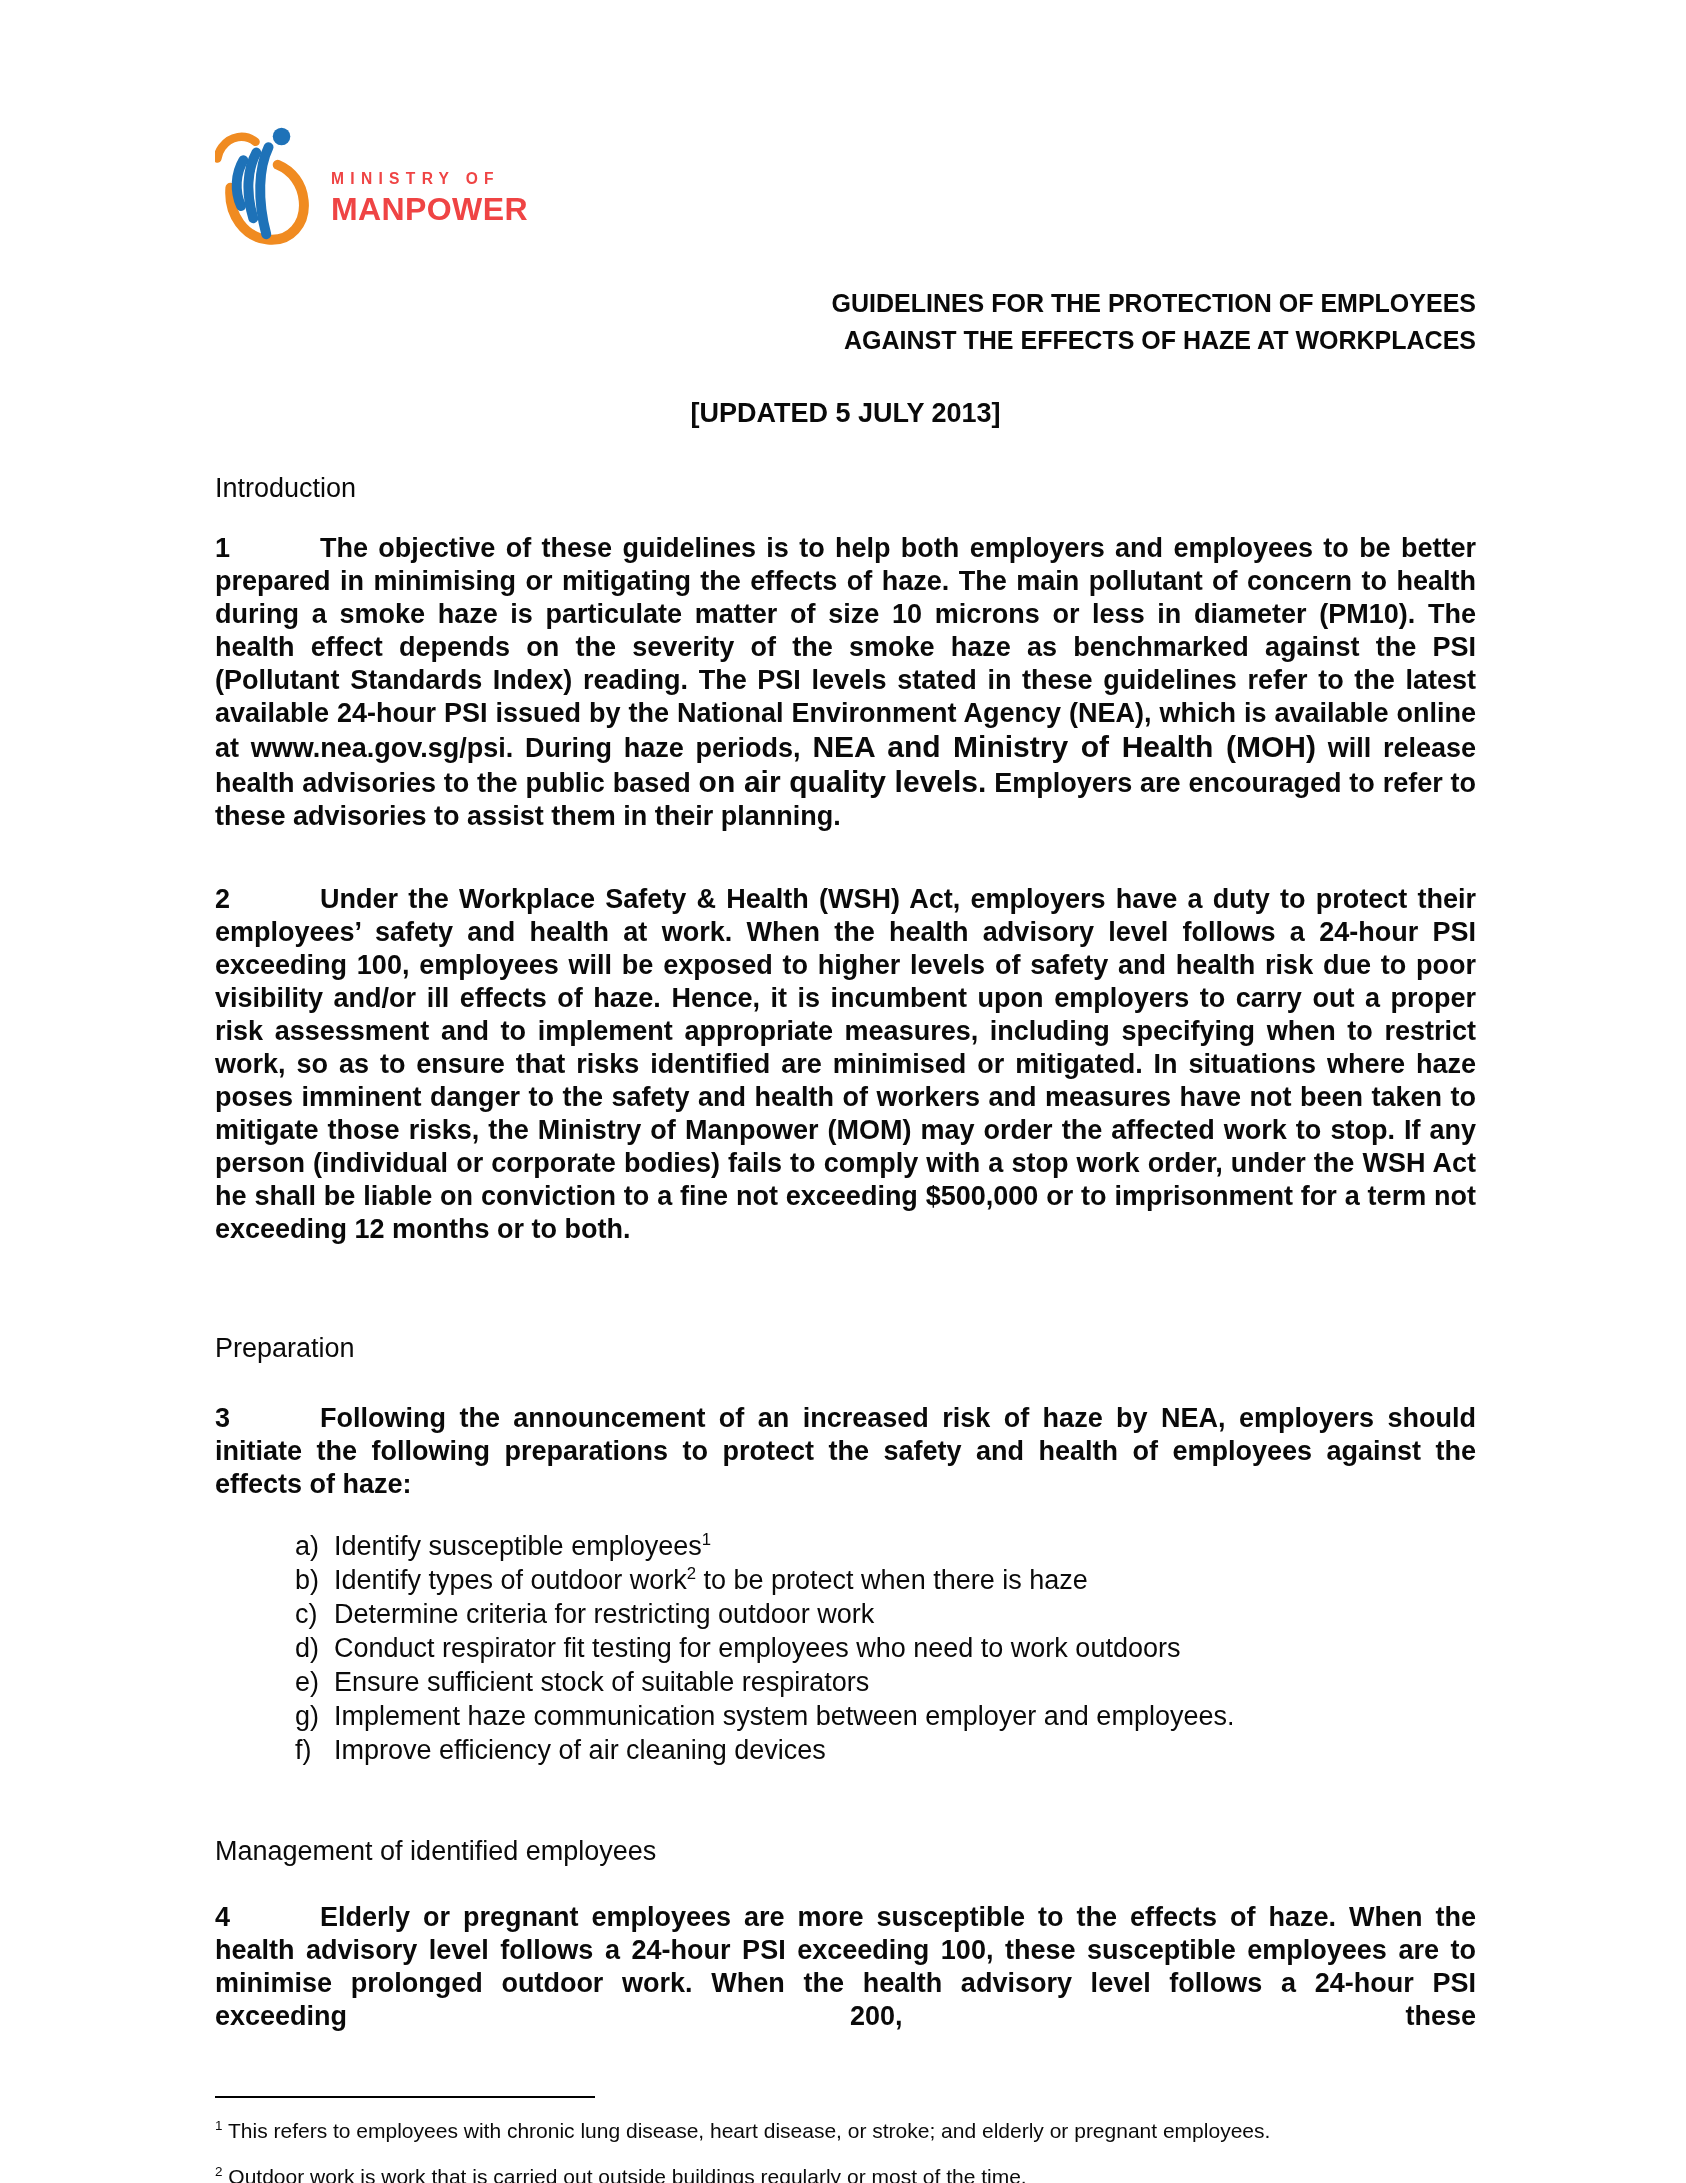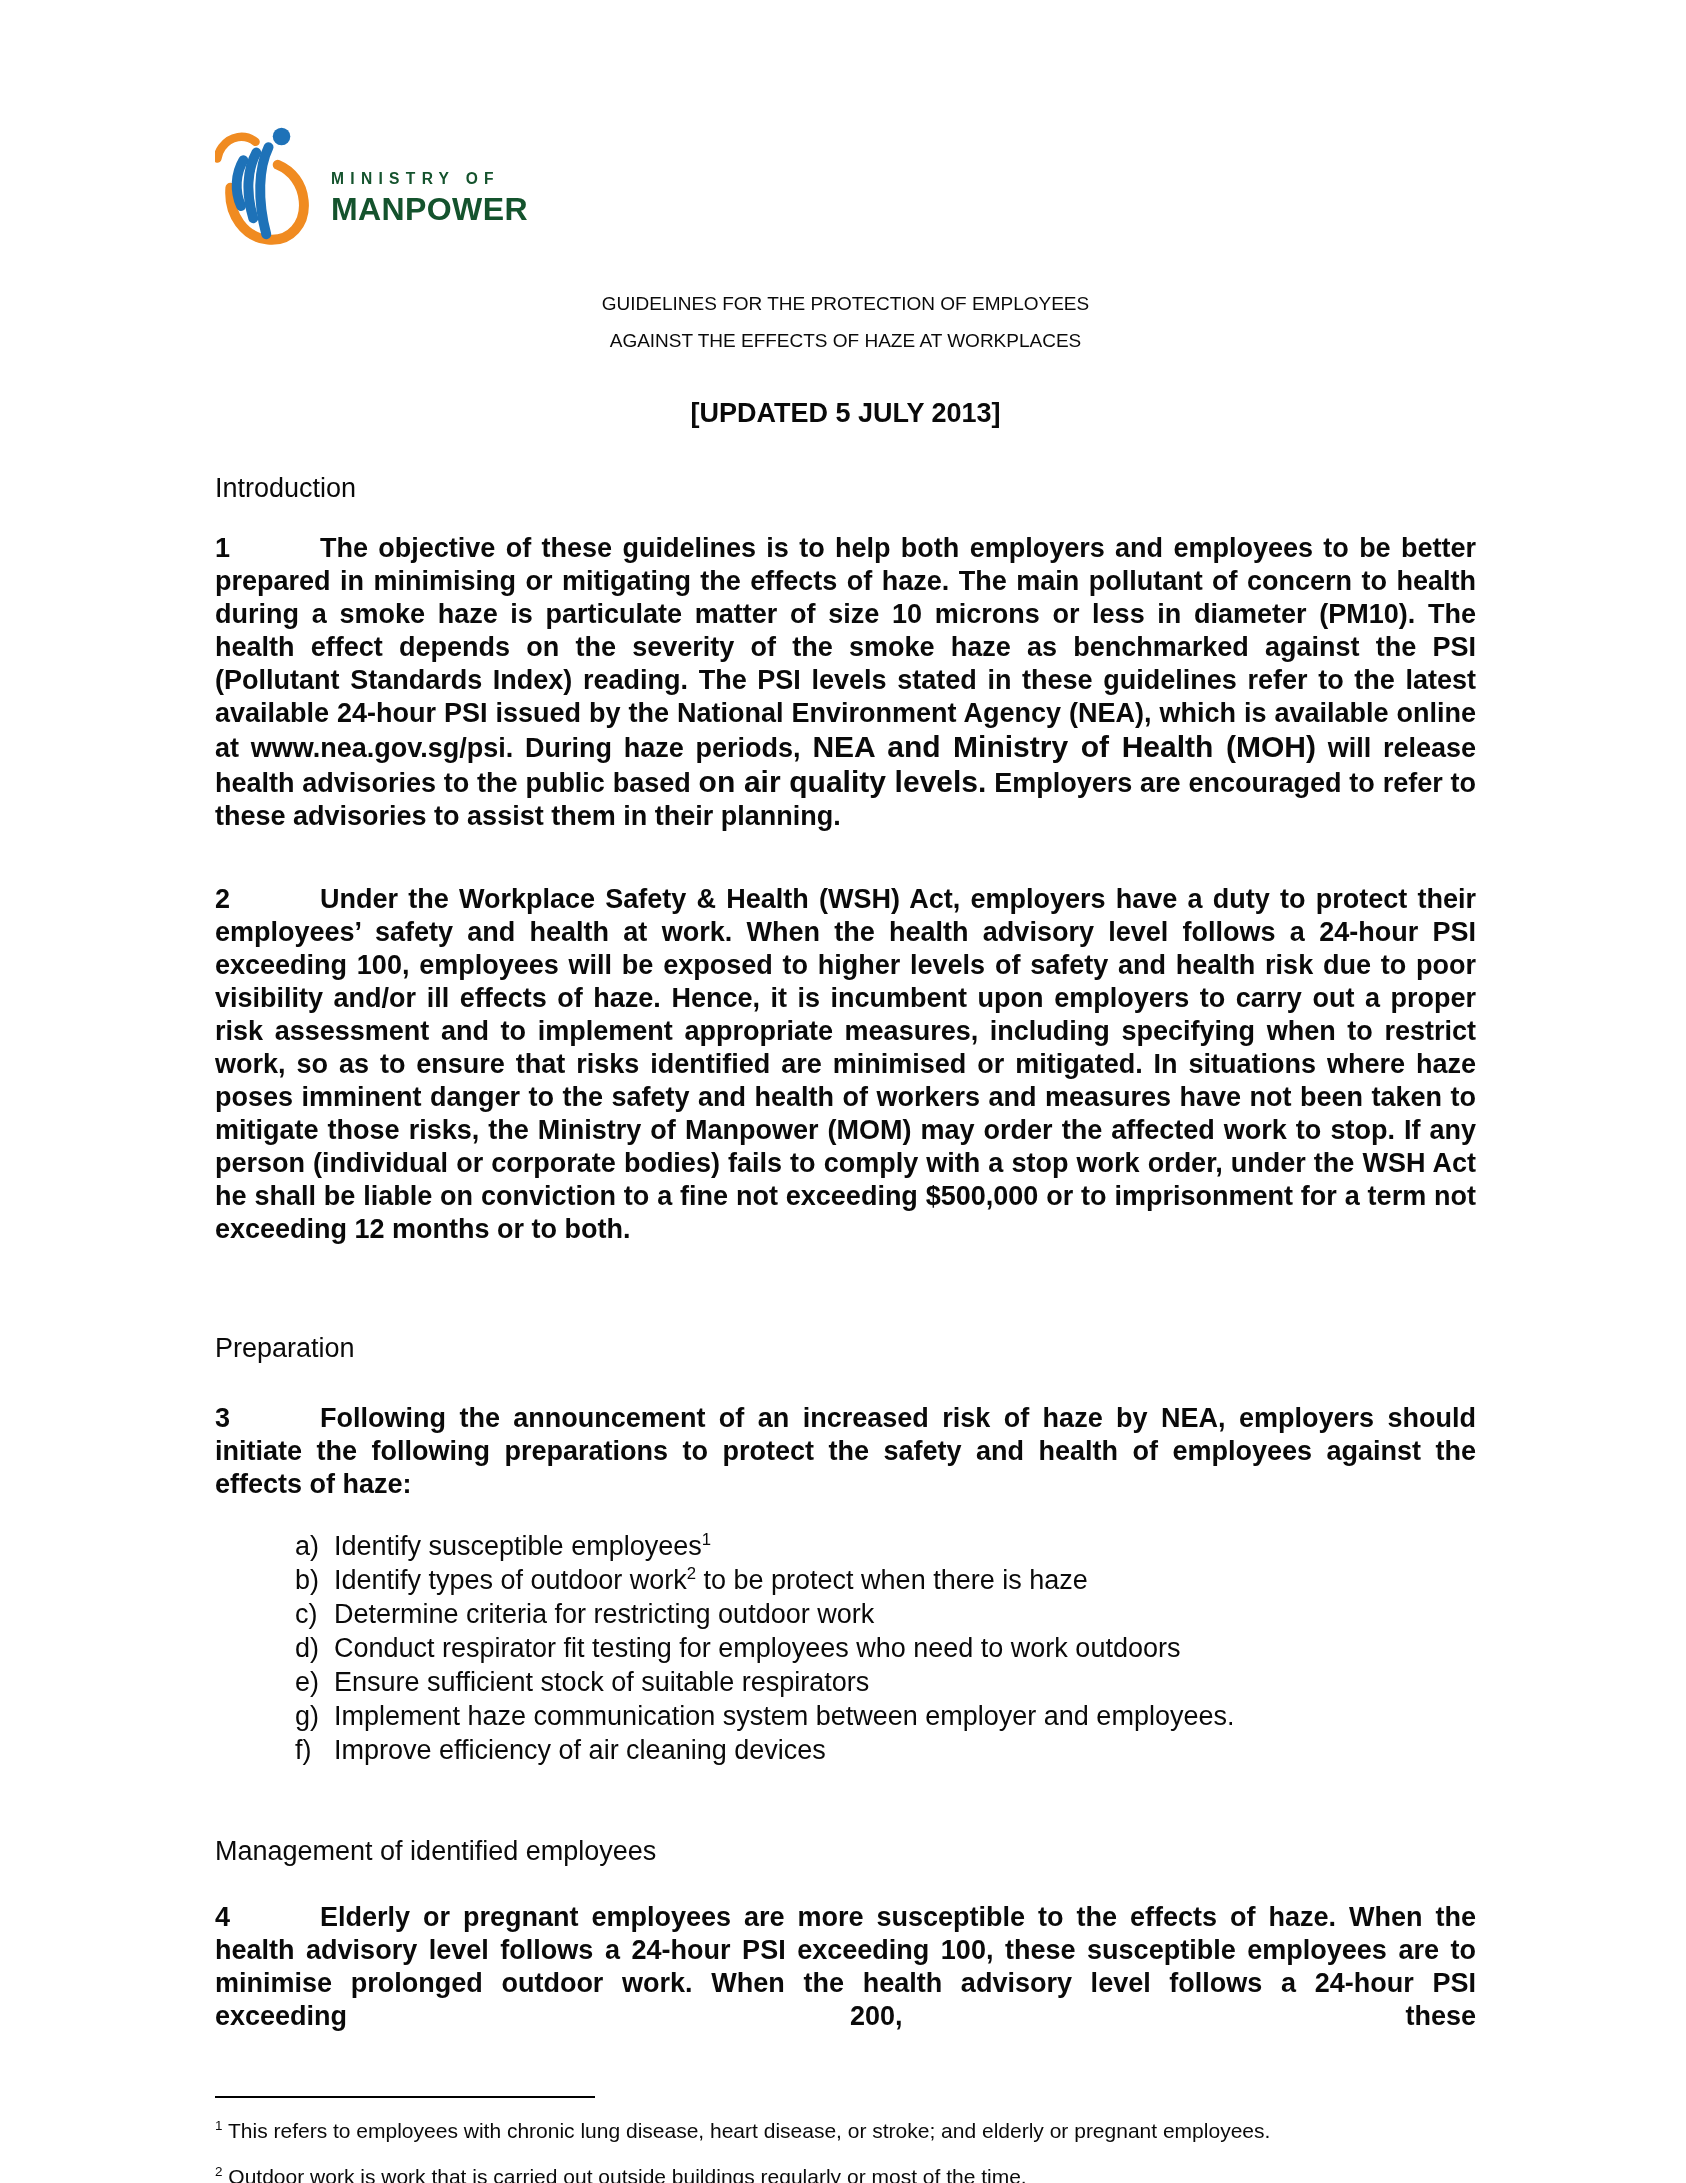--- a/index.html
+++ b/index.html
@@ -31,42 +31,42 @@
     margin-bottom: 37px;
   }
   .logo-mark {
     width: 101px;
     height: 126px;
     flex: 0 0 auto;
   }
   .logo-text {
     padding-top: 49px;
     margin-left: 15px;
-    color: #14532d;
+    color: #ef4444;
     line-height: 1;
   }
   .logo-text .l1 {
     font-size: 15.6px;
     font-weight: 700;
     letter-spacing: 6.3px;
     margin-bottom: 6.7px;
     white-space: nowrap;
   }
   .logo-text .l2 {
     font-size: 32px;
     font-weight: 700;
     letter-spacing: 0.4px;
     white-space: nowrap;
   }
 
   
   .doc-title {
-    text-align: center;
-    font-weight: 400;
-    font-size: 19px;
+    text-align: right;
+    font-weight: 700;
+    font-size: 25px;
     line-height: 37px;
     margin-bottom: 37px;
   }
   .updated {
     font-weight: 700;
     font-size: 27px;
     line-height: 34px;
     margin-bottom: 41px;
     text-align: center;
   }

